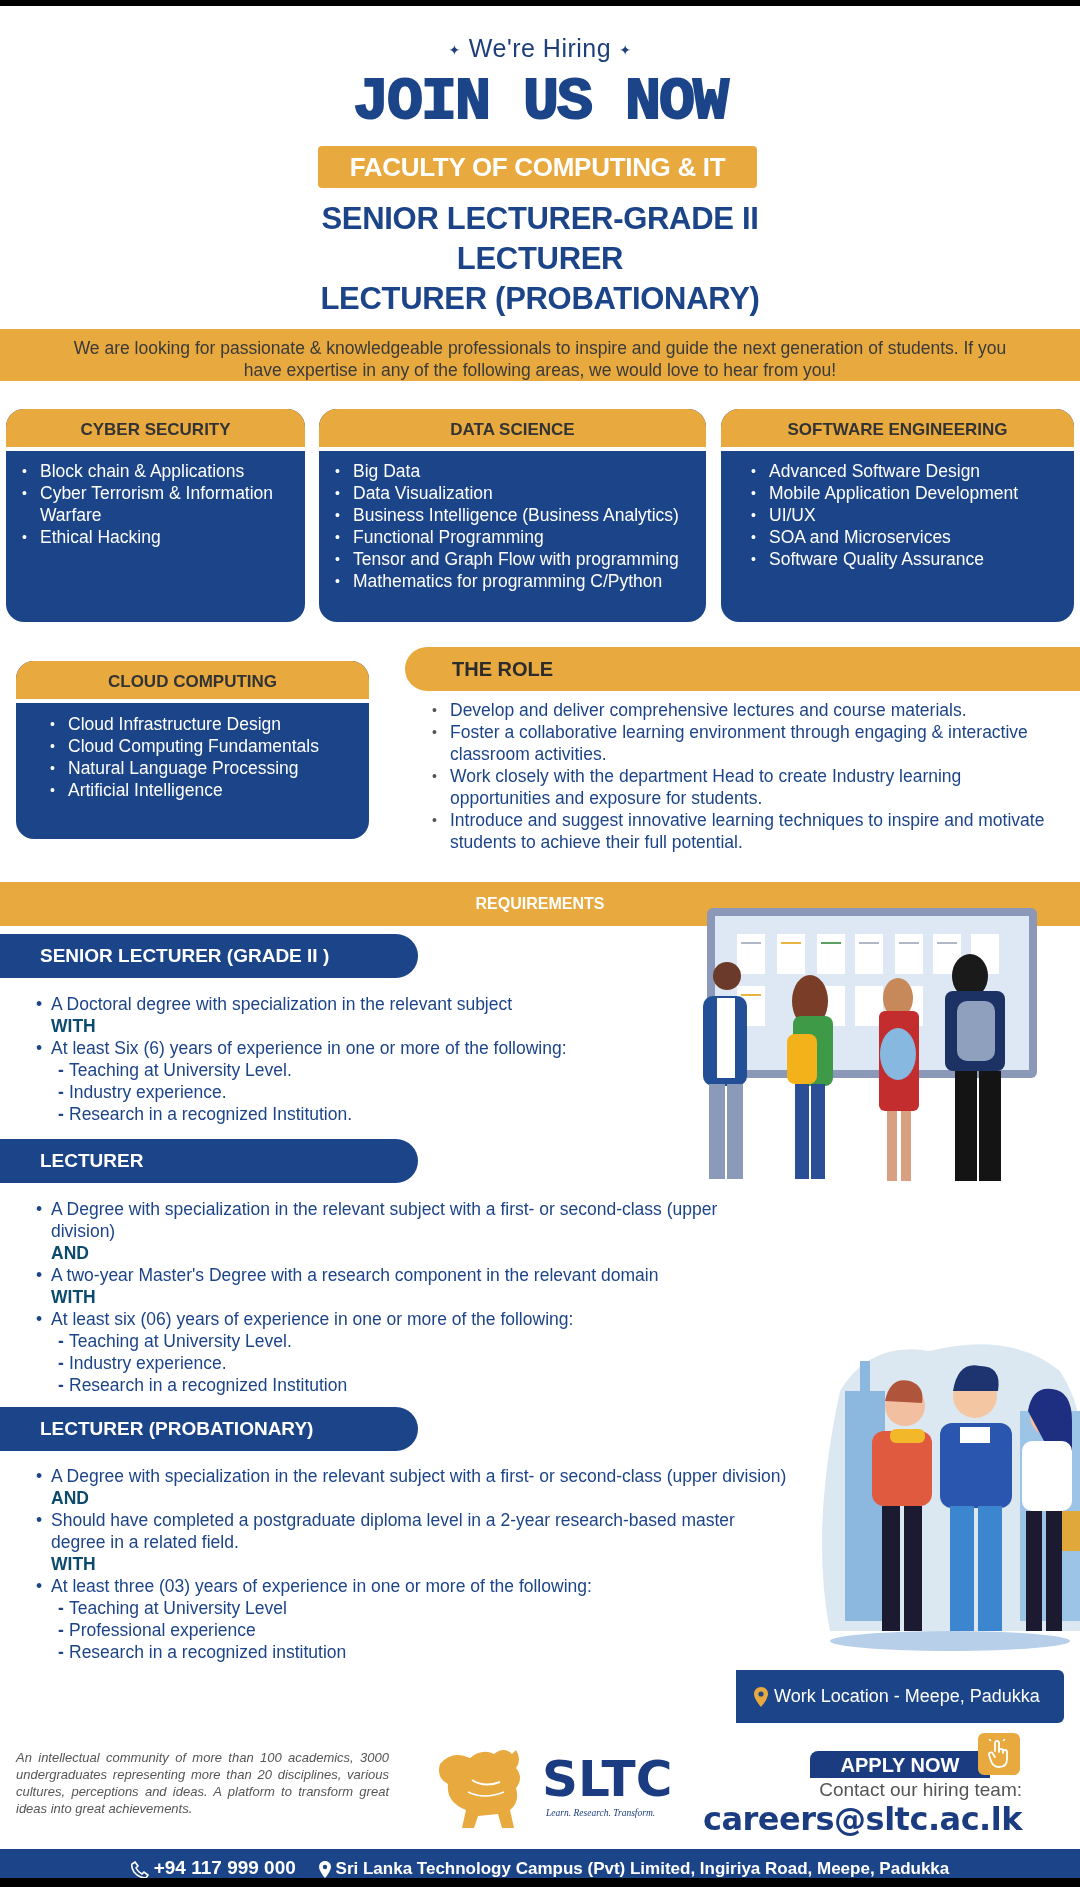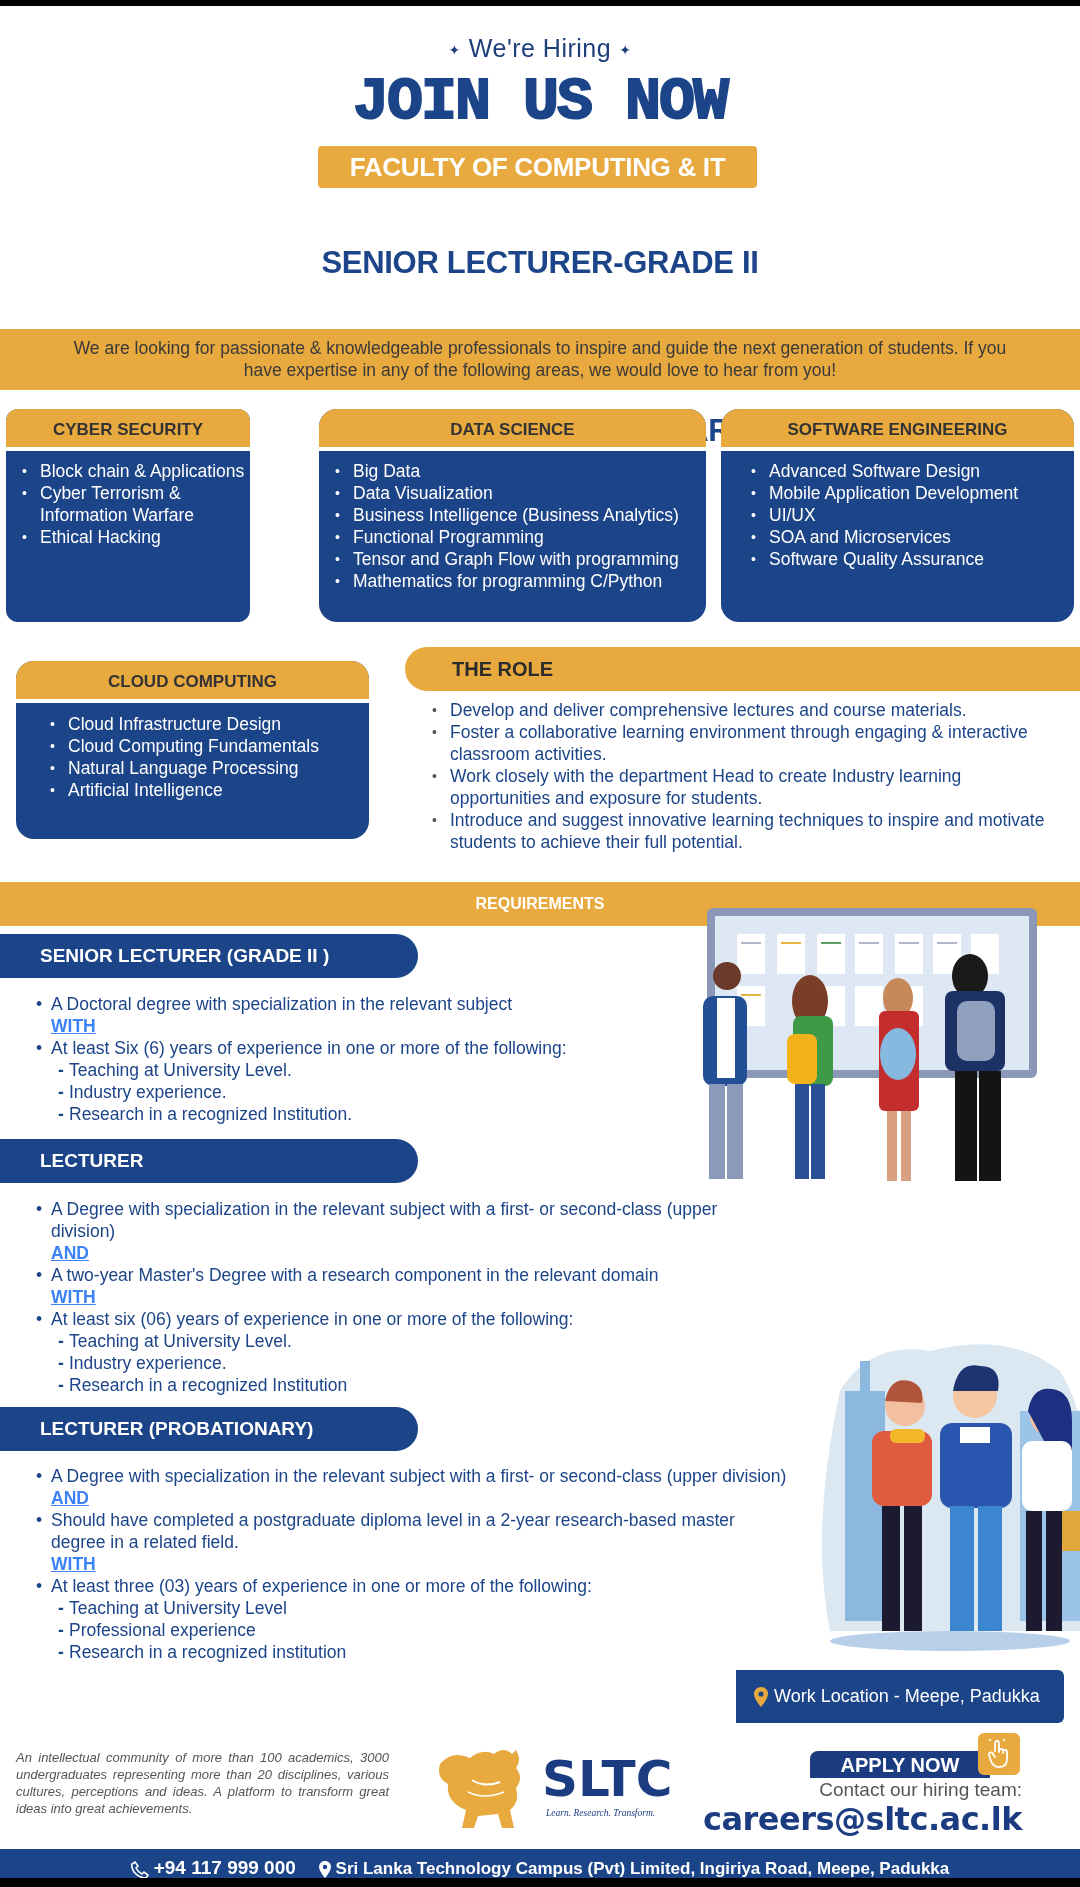--- a/index.html
+++ b/index.html
@@ -6,51 +6,51 @@
   html, body { width: 1080px; height: 1887px; background: #000; overflow: hidden; }
   body { font-family: "Liberation Sans", sans-serif; color: #1e3f7a; }
   .page { position: absolute; left: 0; top: 6px; width: 1080px; height: 1872px; background: #ffffff; overflow: hidden; }
 
   
   .hiring { position: absolute; top: 28px; left: 0; width: 1080px; text-align: center; font-size: 25px; color: #1e3f7a; letter-spacing: 0.5px; }
   .hiring .star { font-size: 14px; vertical-align: middle; margin: 0 8px; }
   .join { position: absolute; top: 62px; left: 0; width: 1080px; text-align: center; font-family: Liberation Mono, monospace; font-weight: 900; font-size: 60px; color: #1c4488; letter-spacing: -2px; -webkit-text-stroke: 2px #1c4488; }
   .faculty { position: absolute; top: 140px; left: 318px; width: 439px; height: 42px; background: #e8a93f; border-radius: 4px; color: #fff; font-weight: bold; font-size: 26px; text-align: center; line-height: 42px; letter-spacing: -0.3px; }
   .positions { position: absolute; top: 193px; left: 0; width: 1080px; text-align: center; }
-  .positions div { font-weight: bold; font-size: 31px; line-height: 40px; color: #1c4488; letter-spacing: -0.3px; margin-top: 44px; }
-
-  
-  .intro { position: absolute; top: 323px; left: 0; width: 1080px; height: 61px; background: #e8a93f; color: #3a3a3a; font-size: 17.5px; line-height: 22px; text-align: center; padding: 8px 60px 0; }
+  .positions div { font-weight: bold; font-size: 31px; line-height: 40px; color: #1c4488; letter-spacing: -0.3px; }
+
+  
+  .intro { position: absolute; top: 323px; left: 0; width: 1080px; height: 52px; background: #e8a93f; color: #3a3a3a; font-size: 17.5px; line-height: 22px; text-align: center; padding: 8px 60px 0; }
 
   
   .card { position: absolute; border-radius: 18px; overflow: hidden; background: #1c4488; }
   .card .head { height: 42px; background: #e8a93f; color: #333; font-weight: bold; font-size: 17px; text-align: center; line-height: 42px; border-bottom: 4px solid #fff; }
   .card ul { list-style: none; padding: 9px 0 0 16px; }
   .card li { color: #fff; font-size: 17.5px; line-height: 22px; padding-left: 18px; position: relative; }
   .card li::before { content: "•"; position: absolute; left: 0; top: 0; font-size: 14px; }
-  #card-cyber { left: 6px; top: 403px; width: 244px; height: 213px; border-radius: 12px; }
+  #card-cyber { left: 6px; top: 403px; width: 299px; height: 213px; }
   #card-data { left: 319px; top: 403px; width: 387px; height: 213px; }
   #card-soft { left: 721px; top: 403px; width: 353px; height: 213px; }
   #card-soft ul { padding-left: 30px; }
   #card-cloud { left: 16px; top: 655px; width: 353px; height: 178px; }
   #card-cloud ul { padding-left: 34px; padding-top: 10px; }
 
   
   .role-head { position: absolute; left: 405px; top: 641px; width: 680px; height: 44px; background: #e8a93f; border-radius: 24px 0 0 24px; color: #2b2b2b; font-weight: bold; font-size: 20px; line-height: 44px; padding-left: 47px; }
   .role-list { position: absolute; left: 432px; top: 693px; width: 630px; list-style: none; }
   .role-list li { color: #1c4488; font-size: 17.5px; line-height: 22px; padding-left: 18px; position: relative; }
   .role-list li::before { content: "•"; position: absolute; left: 0; color: #555; font-size: 14px; }
 
   
   .req-band { position: absolute; left: 0; top: 876px; width: 1080px; height: 44px; background: #e8a93f; color: #fff; font-weight: bold; font-size: 16px; line-height: 44px; text-align: center; }
   .req-pill { position: absolute; left: 0; height: 44px; background: #1c4488; border-radius: 0 24px 24px 0; color: #fff; font-weight: bold; font-size: 19px; line-height: 44px; padding-left: 40px; }
   .req-list { position: absolute; left: 36px; list-style: none; }
   .req-list li { color: #1c4488; font-size: 17.5px; line-height: 22px; padding-left: 15px; position: relative; }
   .req-list li.bullet::before { content: "•"; position: absolute; left: 0; top: 0; color: #1c4488; }
-  .req-list li.conj { font-weight: bold; color: #3b82f6; text-decoration: underline; }
+  .req-list li.conj { font-weight: bold; color: #0c4a6e; }
   .req-list li.sub { padding-left: 33px; }
   .req-list li.sub::before { content: "-"; position: absolute; left: 32px; font-weight: bold; color:#1c4488; transform: translateX(-10px); }
 
   
   .illus1 { position: absolute; left: 665px; top: 900px; width: 390px; height: 285px; }
   .illus2 { position: absolute; left: 810px; top: 1325px; width: 270px; height: 330px; }
 
   
   .join-strip { position: absolute; left: 16px; top: 1664px; width: 720px; height: 53px; background: #e8a93f; border-radius: 6px 0 0 6px; color: #fff; font-style: italic; font-size: 17px; line-height: 53px; padding-left: 23px; }
   .loc-strip { position: absolute; left: 736px; top: 1664px; width: 328px; height: 53px; background: #1c4488; border-radius: 0 6px 6px 0; color: #fff; font-size: 18px; line-height: 53px; padding-left: 18px; }

